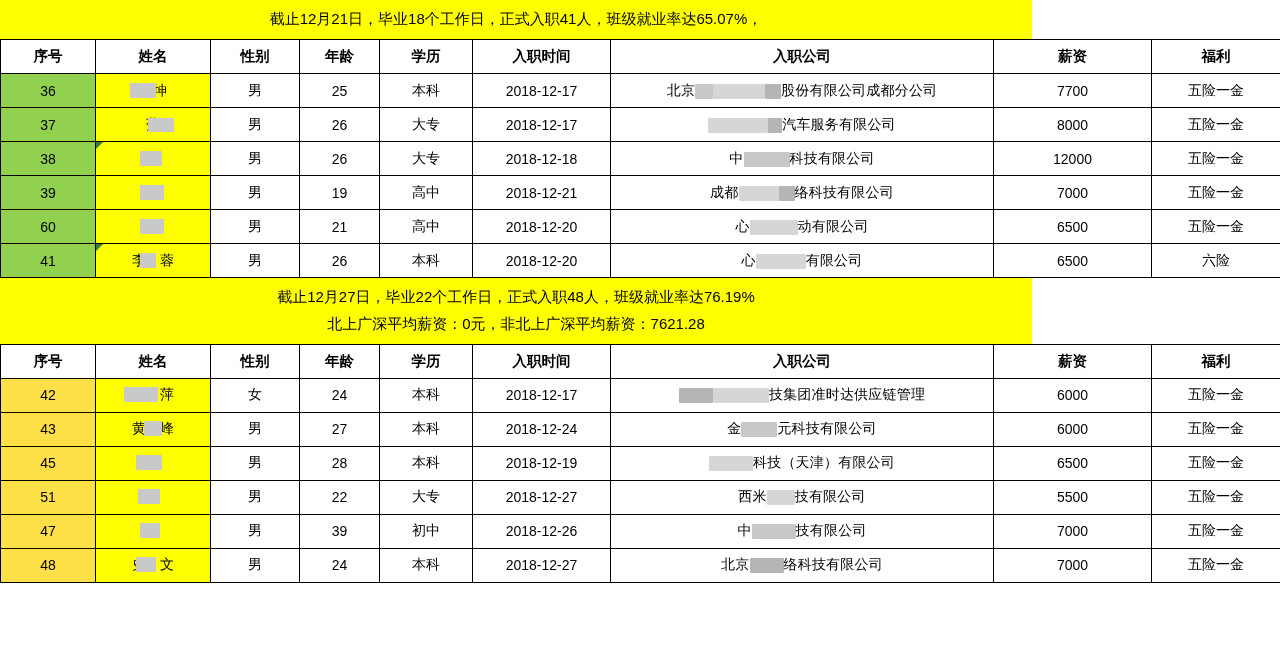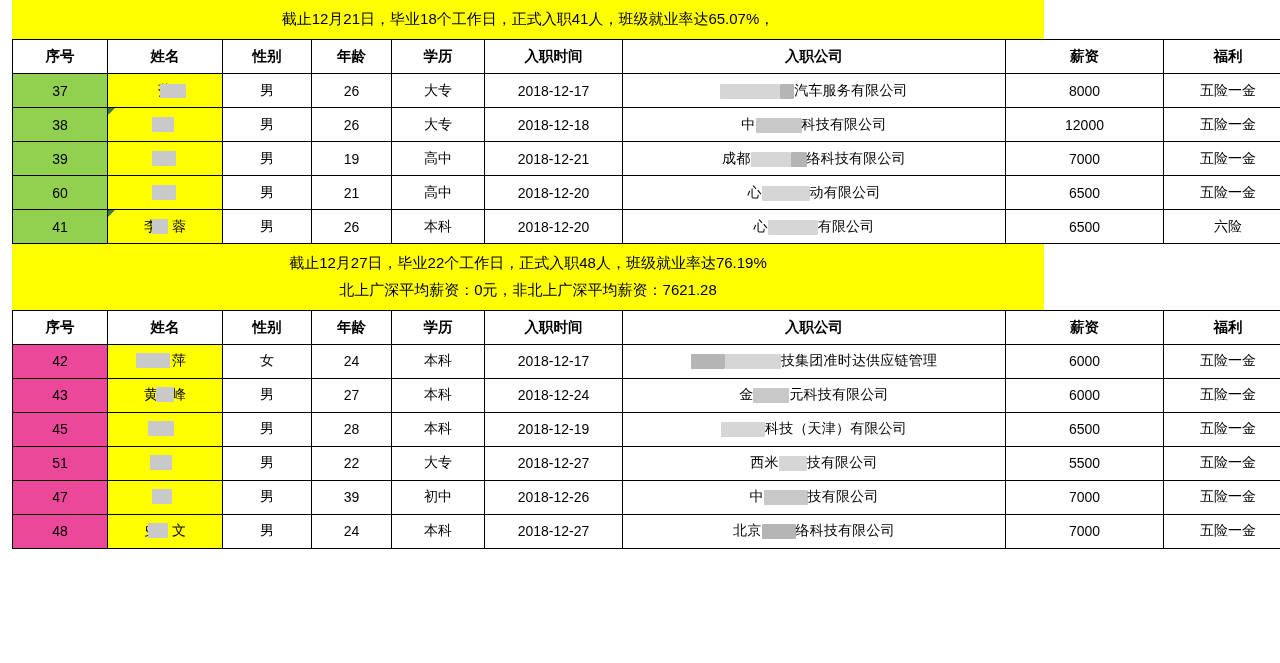--- a/index.html
+++ b/index.html
@@ -8,21 +8,20 @@
     background: #ffffff;
   }
   body {
     width: 1280px;
     font-family: "Liberation Sans", sans-serif;
     color: #000000;
     font-size: 14px;
   }
   .sheet {
     width: 1032px;
-    margin-left: 12px;
   }
   .banner {
     background: #ffff00;
     text-align: center;
     font-size: 15px;
     line-height: 1.75;
     padding: 6px 0 7px 0;
     color: #000;
   }
   .banner .line {
@@ -57,21 +56,21 @@
   col.c-date   { width: 138px; }
   col.c-comp   { width: 383px; }
   col.c-sal    { width: 158px; }
   col.c-ben    { width: 129px; }
 
   td.idx {
     background: #92d050;
     font-weight: normal;
   }
   td.idx.pale {
-    background: #ec4899;
+    background: #fde047;
   }
   td.name {
     background: #ffff00;
     font-weight: bold;
     position: relative;
   }
   td.name .nm {
     position: relative;
     z-index: 2;
   }
@@ -133,20 +132,36 @@
         <th>性别</th>
         <th>年龄</th>
         <th>学历</th>
         <th>入职时间</th>
         <th>入职公司</th>
         <th>薪资</th>
         <th>福利</th>
       </tr>
     </thead>
     <tbody>
+      <tr>
+        <td class="idx">36</td>
+        <td class="name">
+          <span class="nm">　坤</span>
+          <span class="name-redact" style="left:34px;top:9px;width:26px;height:15px;"></span>
+        </td>
+        <td>男</td>
+        <td>25</td>
+        <td>本科</td>
+        <td>2018-12-17</td>
+        <td class="comp">
+          北京<span class="redact" style="width:18px"></span><span class="redact light" style="width:52px"></span><span class="redact dark" style="width:16px"></span>股份有限公司成都分公司
+        </td>
+        <td>7700</td>
+        <td>五险一金</td>
+      </tr>
 
       <tr>
         <td class="idx">37</td>
         <td class="name">
           <span class="nm">蒲　　</span>
           <span class="name-redact" style="left:52px;top:10px;width:26px;height:14px;"></span>
         </td>
         <td>男</td>
         <td>26</td>
         <td>大专</td>

